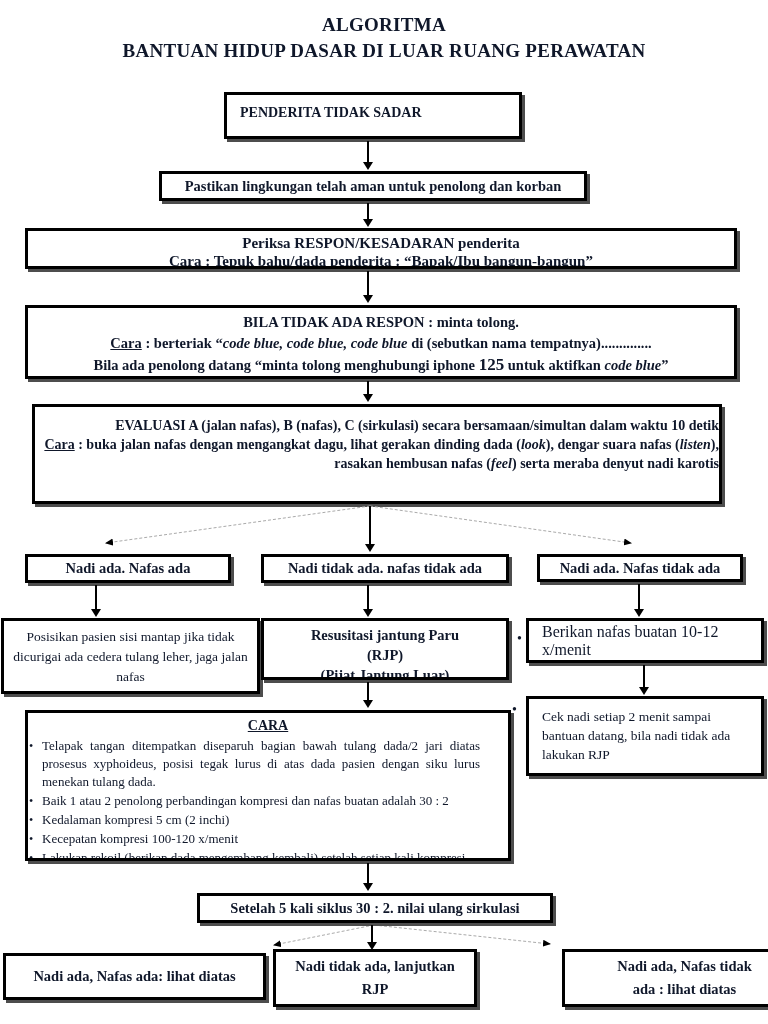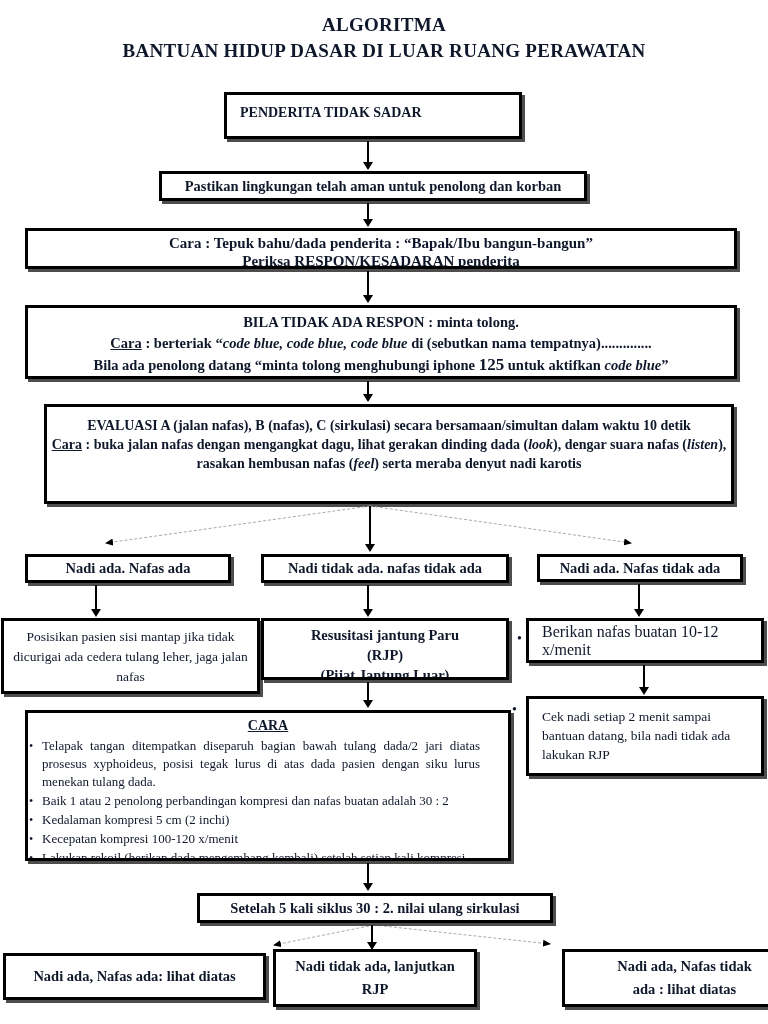--- a/index.html
+++ b/index.html
@@ -15,21 +15,21 @@
     position:absolute;background:#fff;border:3px solid #000;
     box-shadow:3px 3px 0 #4d4d4d;box-sizing:border-box;overflow:hidden;
   }
   .ctr{display:flex;align-items:center;justify-content:center;text-align:center;}
   .u{text-decoration:underline;}
   
   .b-unconscious{left:224px;top:92px;width:298px;height:47px;font-weight:bold;font-size:14px;padding:10px 0 0 13px;}
   .b-safety{left:159px;top:171px;width:428px;height:30px;font-weight:bold;font-size:14.5px;}
   .b-respon{left:25px;top:228px;width:712px;height:41px;font-weight:bold;font-size:15px;text-align:center;line-height:18px;padding-top:3px;}
   .b-norespon{left:25px;top:305px;width:712px;height:74px;font-weight:bold;font-size:14.5px;text-align:center;line-height:21px;padding-top:4px;}
-  .b-evaluasi{left:44px;top:404px;width:690px;height:100px;font-weight:bold;font-size:14px;text-align:center;line-height:19px;padding-top:9px;}
+  .b-evaluasi{left:32px;top:404px;width:690px;height:100px;font-weight:bold;font-size:14px;text-align:right;line-height:19px;padding-top:9px;}
   .b-br1-l{left:25px;top:554px;width:206px;height:29px;font-weight:bold;font-size:14.5px;}
   .b-br1-m{left:261px;top:554px;width:248px;height:29px;font-weight:bold;font-size:14.5px;}
   .b-br1-r{left:537px;top:554px;width:206px;height:28px;font-weight:bold;font-size:14.5px;}
   .b-posisi{left:1px;top:618px;width:259px;height:76px;font-size:13.5px;text-align:center;line-height:20px;padding:6px 4px 0 4px;}
   .b-rjp{left:261px;top:618px;width:248px;height:62px;font-weight:bold;font-size:14.5px;text-align:center;line-height:20px;padding-top:4px;}
   .b-berikan{left:526px;top:618px;width:238px;height:45px;font-size:16px;display:flex;align-items:center;padding-left:13px;}
   .b-cek{left:526px;top:696px;width:238px;height:80px;font-size:13.5px;line-height:19px;padding:8px 6px 0 13px;}
   .b-cara{left:25px;top:710px;width:486px;height:151px;font-size:13px;}
   .b-setelah{left:197px;top:893px;width:356px;height:30px;font-weight:bold;font-size:14.5px;}
   .b-br2-l{left:3px;top:953px;width:263px;height:47px;font-weight:bold;font-size:14.5px;}
@@ -74,22 +74,22 @@
     <span>PENDERITA TIDAK SADAR</span>
   </div>
   <div class="va a1"></div>
 
   <div class="bx b-safety ctr">
     <span>Pastikan lingkungan telah aman untuk penolong dan korban</span>
   </div>
   <div class="va a2"></div>
 
   <div class="bx b-respon">
+    <div>Periksa RESPON/KESADARAN penderita</div>
     <div>Cara : Tepuk bahu/dada penderita : “Bapak/Ibu bangun-bangun”</div>
-    <div>Periksa RESPON/KESADARAN penderita</div>
   </div>
   <div class="va a3"></div>
 
   <div class="bx b-norespon">
     <div>BILA TIDAK ADA RESPON : minta tolong.</div>
     <div><span class="u">Cara</span><span> : berteriak “</span><i>code blue, code blue, code blue</i><span> di (sebutkan nama tempatnya)..............</span></div>
     <div><span>Bila ada penolong datang “minta tolong menghubungi iphone </span><span class="num125">125</span><span> untuk aktifkan </span><i>code blue</i><span>”</span></div>
   </div>
   <div class="va a4"></div>
 

